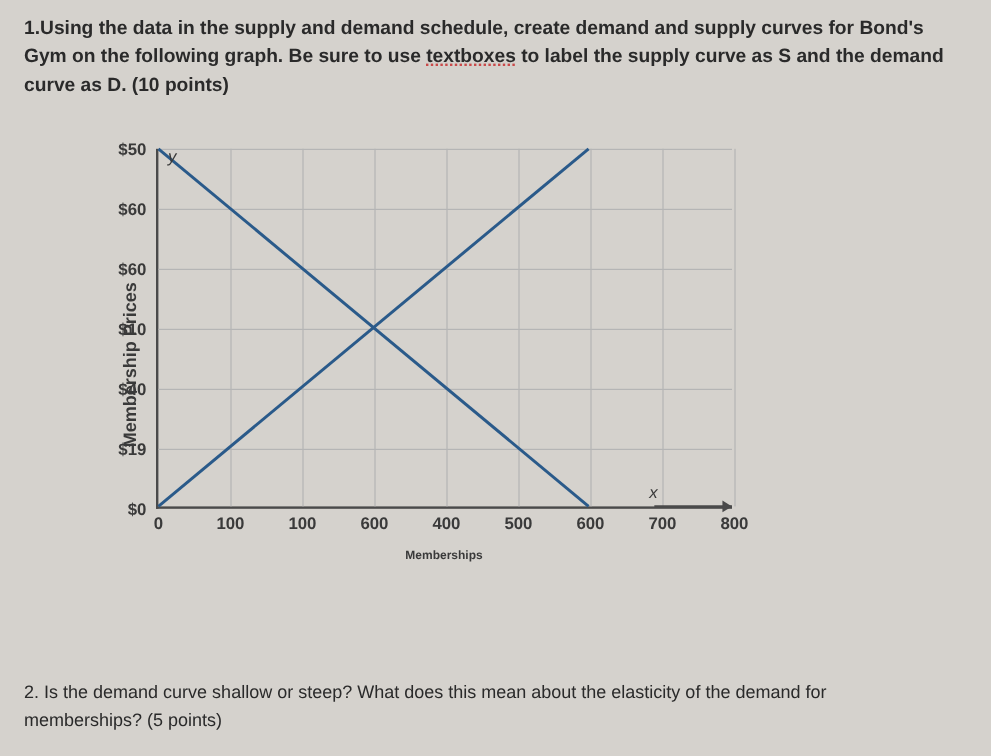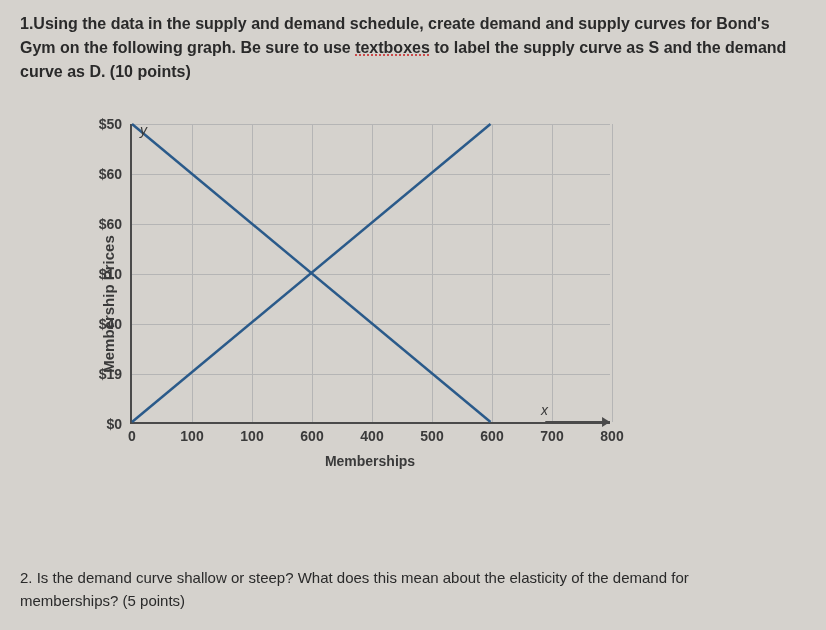--- a/index.html
+++ b/index.html
@@ -44,21 +44,21 @@
       font-size: 15px;
       font-weight: bold;
       white-space: nowrap;
       color: #3a3a3a;
     }
     .xlabel {
       position: absolute;
       bottom: -40px;
       left: 50%;
       transform: translateX(-50%);
-      font-size: 14px;
+      font-size: 10px;
       font-weight: bold;
       color: #3a3a3a;
     }
     .plot-area {
       position: absolute;
       left: 50px;
       top: 10px;
       width: 480px;
       height: 300px;
       border-left: 2px solid #4a4a4a;

